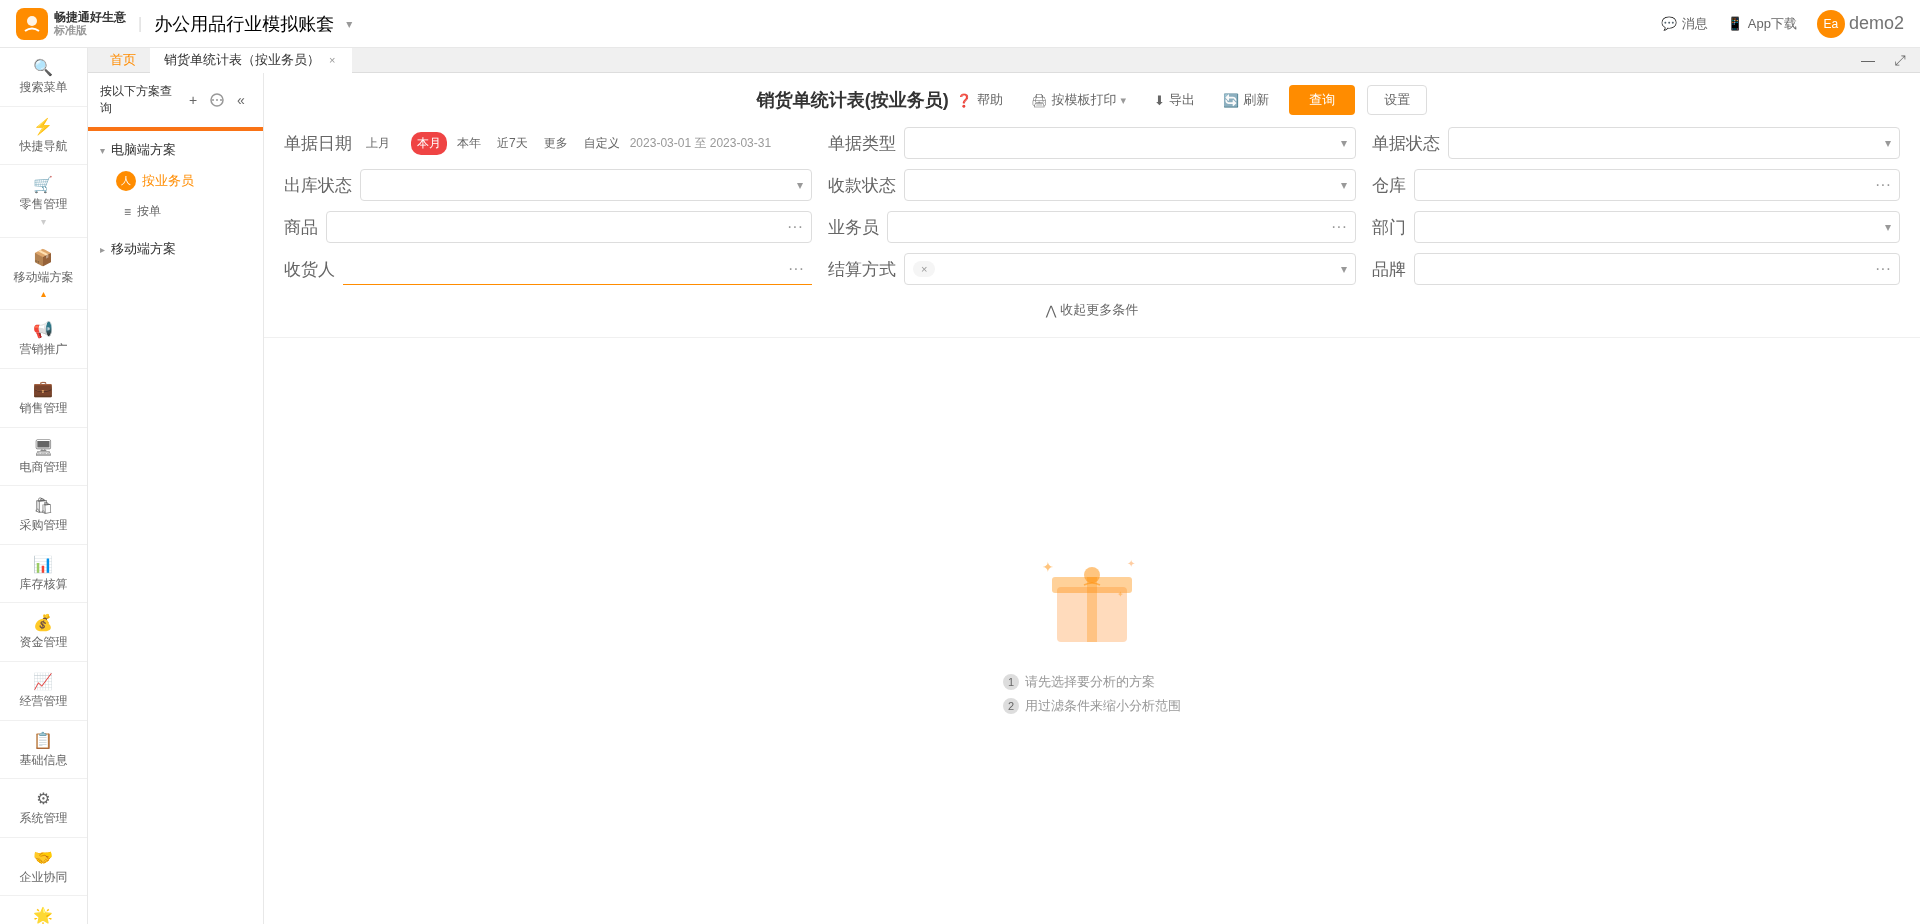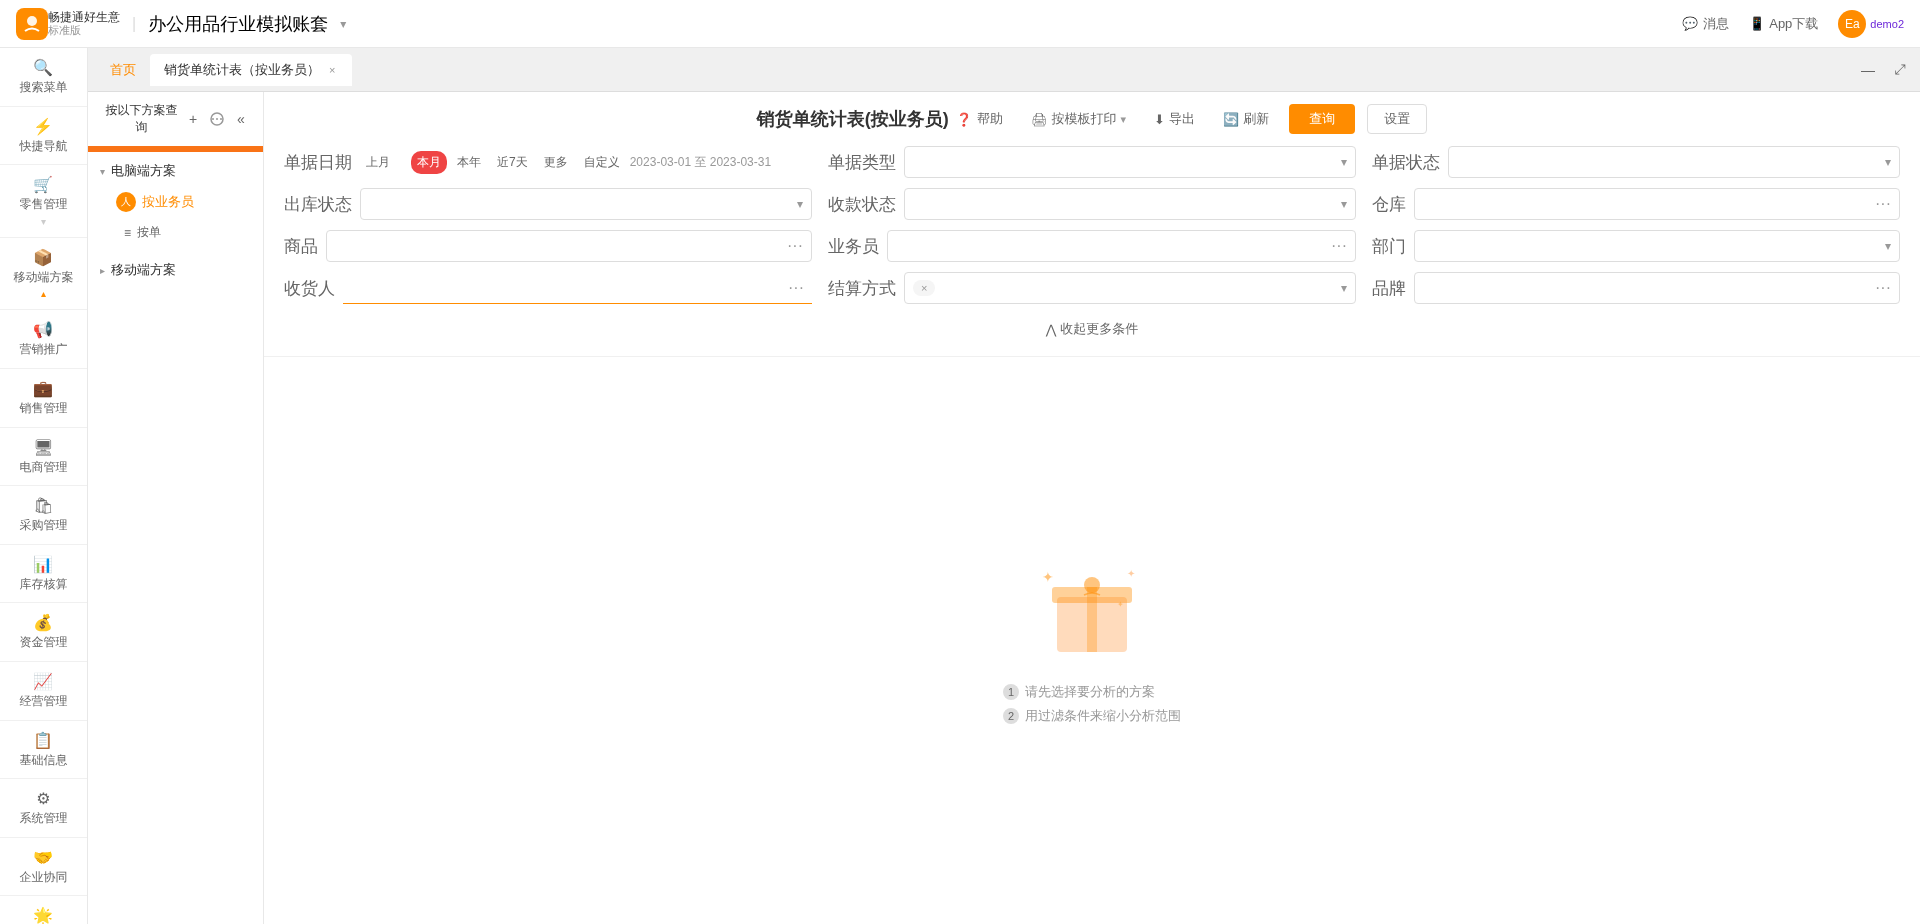--- a/index.html
+++ b/index.html
@@ -17,20 +17,22 @@
       flex-shrink: 0;
     }
     .top-header-left {
       display: flex;
       align-items: center;
       gap: 12px;
     }
     .logo-area {
       display: flex;
       align-items: center;
+      gap: 6px;
+      font-weight: bold;
     }
     .logo-icon {
       width: 32px;
       height: 32px;
       background: #ff8c00;
       border-radius: 8px;
       display: flex;
       align-items: center;
       justify-content: center;
       color: white;
@@ -63,21 +65,21 @@
       width: 28px;
       height: 28px;
       border-radius: 50%;
       background: #ff8c00;
       display: flex;
       align-items: center;
       justify-content: center;
       color: white;
       font-size: 12px;
     }
-    .user-name { font-size: 11px; color: #6d28d9; }
+    .user-name { font-size: 18px; color: #737373; }
 
     
     .main-layout {
       display: flex;
       flex: 1;
       overflow: hidden;
     }
 
     
     .sidebar {
@@ -107,21 +109,21 @@
     
     .content-area {
       flex: 1;
       display: flex;
       flex-direction: column;
       overflow: hidden;
     }
 
     
     .tab-bar {
-      height: 44px;
+      height: 25px;
       background: #f0f0f0;
       display: flex;
       align-items: center;
       padding: 0 8px;
       border-bottom: 1px solid #ddd;
       flex-shrink: 0;
     }
     .tab-item {
       height: 32px;
       padding: 0 14px;
@@ -183,22 +185,21 @@
       overflow-y: auto;
     }
     .panel-header {
       display: flex;
       align-items: center;
       justify-content: space-between;
       padding: 10px 12px;
       font-size: 13px;
       color: #333;
       font-weight: 500;
-      border-bottom: 6px solid #f97316;
-      text-align: center;
+      border-bottom: 4px solid #f97316;
     }
     .panel-actions {
       display: flex;
       gap: 4px;
     }
     .panel-action-btn {
       width: 20px;
       height: 20px;
       display: flex;
       align-items: center;

